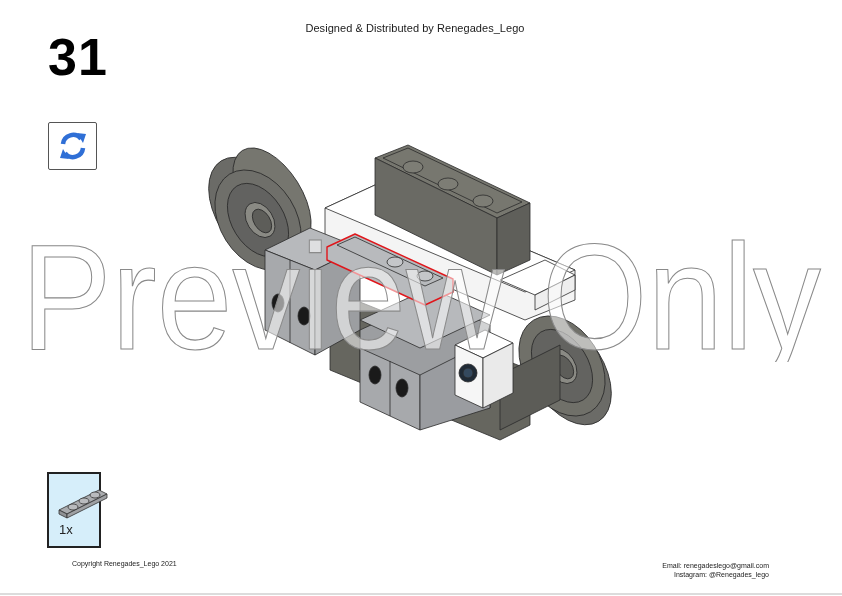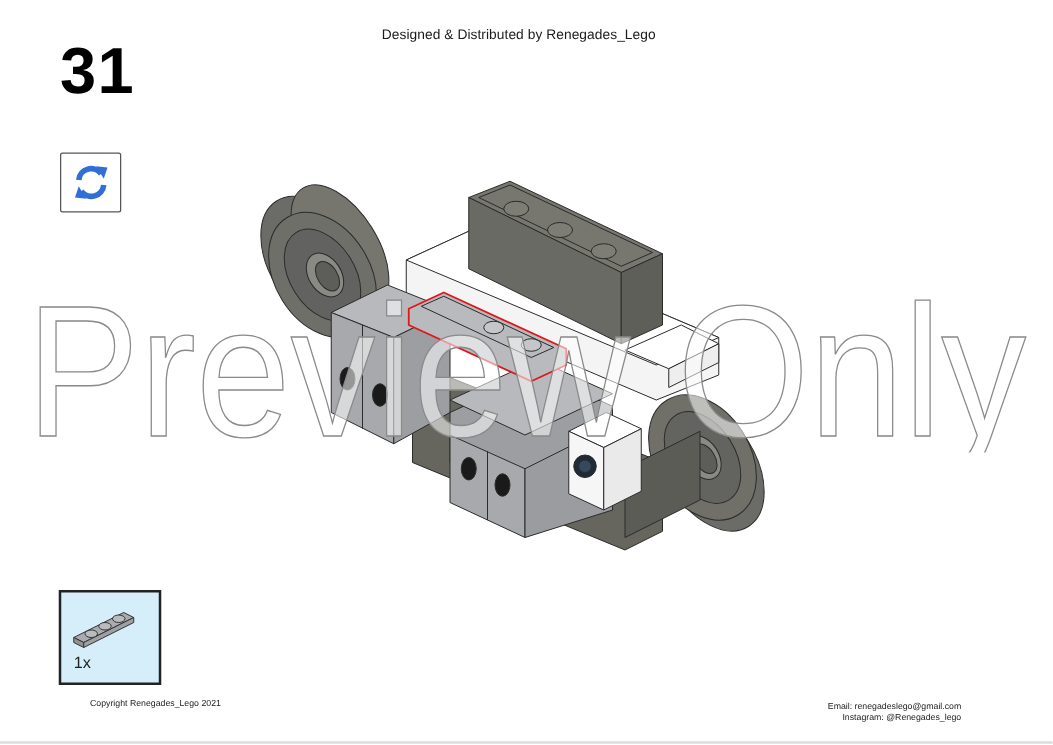--- a/index.html
+++ b/index.html
@@ -16,21 +16,21 @@
       color: #000; line-height: 1; letter-spacing: 1px;
     }
     .rotate-box {
       position: absolute; left: 48px; top: 122px; width: 49px; height: 48px;
       border: 1px solid #555; border-radius: 2px; background: #fff; box-sizing: border-box;
       display: flex; align-items: center; justify-content: center; cursor: pointer;
     }
     .model-area { position: absolute; left: 200px; top: 140px; width: 430px; height: 310px; }
     .watermark { position: absolute; left: 0; top: 222px; width: 842px; height: 140px; pointer-events: none; }
     .parts-box {
-      position: absolute; left: 47px; top: 472px; width: 82px; height: 76px;
+      position: absolute; left: 47px; top: 472px; width: 54px; height: 76px;
       background: #d6eefa; border: 2px solid #222; box-sizing: border-box;
     }
     .parts-qty { position: absolute; left: 10px; top: 48px; font-size: 13px; color: #222; }
     .copyright { position: absolute; left: 72px; top: 560px; font-size: 7px; color: #222; }
     .contact { position: absolute; right: 73px; top: 561px; font-size: 7px; color: #222; text-align: right; line-height: 9px; }
     .bottom-rule { position: absolute; left: 0; top: 593px; width: 842px; height: 2px; background: #dcdcdc; }
   </style>
 </head>
 <body>
 

